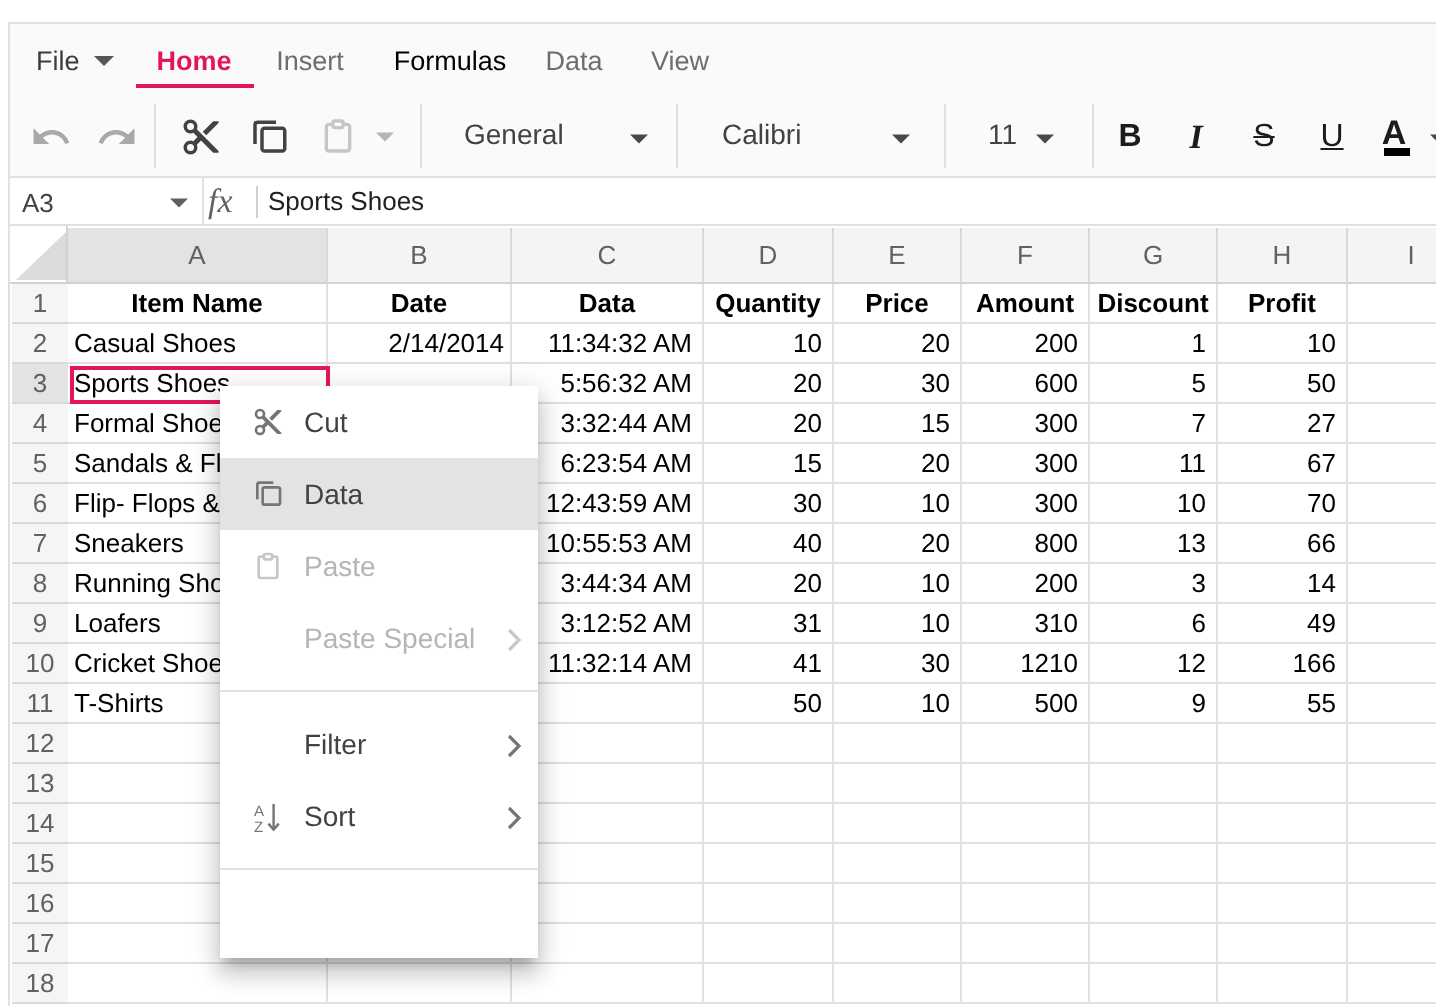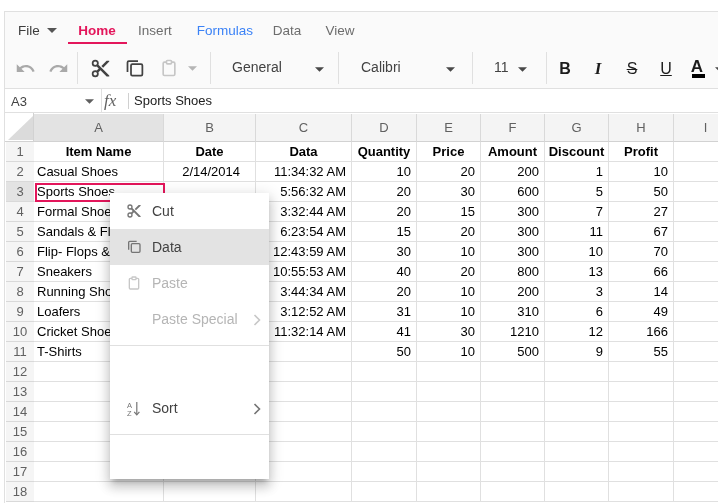--- a/index.html
+++ b/index.html
@@ -31,21 +31,21 @@
 .dis{color:#b5b5b5;}
 </style></head><body>
 <div id="comp">
 <div class="abs" style="left:0;top:0;width:714px;height:77px;background:#fafafa;"></div>
 
 <div class="tab" style="left:12px;width:46px;color:#3c3c3c;justify-content:flex-start;padding-left:1px;">File&nbsp;&nbsp;<svg width="10" height="5" viewBox="0 0 10 5">
         <path fill="#555" d="M0,0 L10,0 L5,5 Z"></path>
       </svg></div>
 <div class="tab" style="left:52px;width:80px;color:#e3165b;font-weight:bold;">Home</div>
 <div class="tab" style="left:110px;width:80px;color:#6d6d6d;">Insert</div>
-<div class="tab" style="left:180px;width:80px;color:#3b82f6;">Formulas</div>
+<div class="tab" style="left:180px;width:80px;color:#000000;">Formulas</div>
 <div class="tab" style="left:295px;width:80px;color:#6d6d6d;">View</div>
 <div class="tab" style="left:242px;width:80px;color:#6d6d6d;">Data</div>
 <div class="abs" style="left:63px;top:30px;width:59px;height:2px;background:#e3165b;"></div>
 
 <div class="icbtn" style="left:8px;top:44px;width:24px;height:24px;">
       <svg width="21" height="21" viewBox="0 0 24 24" style="">
         <path fill="#a9a9a9" d="M12.5,8C9.85,8 7.45,9 5.6,10.6L2,7V16H11L7.38,12.38C8.77,11.22 10.54,10.5 12.5,10.5C16.04,10.5 19.05,12.81 20.1,16L22.47,15.22C21.08,11.03 17.15,8 12.5,8Z"></path>
       </svg>
     </div>
 <div class="icbtn" style="left:41px;top:44px;width:24px;height:24px;">
@@ -313,21 +313,21 @@
 <div class="cell" style="left:669px;top:470px;width:64px;"></div>
 <div class="cell hd" style="left:29px;top:130px;width:130px;">Item Name</div>
 <div class="cell hd" style="left:159px;top:130px;width:92px;">Date</div>
 <div class="cell hd" style="left:251px;top:130px;width:96px;">Data</div>
 <div class="cell hd" style="left:347px;top:130px;width:65px;">Quantity</div>
 <div class="cell hd" style="left:412px;top:130px;width:64px;">Price</div>
 <div class="cell hd" style="left:476px;top:130px;width:64px;">Amount</div>
 <div class="cell hd" style="left:540px;top:130px;width:64px;">Discount</div>
 <div class="cell hd" style="left:604px;top:130px;width:65px;">Profit</div>
 <div class="cell cl" style="left:29px;top:150px;width:130px;">Casual Shoes</div>
-<div class="cell cr" style="left:159px;top:150px;width:92px;padding-right:15px;">2/14/2014</div>
+<div class="cell cr" style="left:159px;top:150px;width:92px;padding-right:3px;">2/14/2014</div>
 <div class="cell cr" style="left:251px;top:150px;width:96px;">11:34:32 AM</div>
 <div class="cell cr" style="left:347px;top:150px;width:65px;">10</div>
 <div class="cell cr" style="left:412px;top:150px;width:64px;">20</div>
 <div class="cell cr" style="left:476px;top:150px;width:64px;">200</div>
 <div class="cell cr" style="left:540px;top:150px;width:64px;">1</div>
 <div class="cell cr" style="left:604px;top:150px;width:65px;">10</div>
 <div class="cell cl" style="left:29px;top:170px;width:130px;">Sports Shoes</div>
 <div class="cell cr" style="left:251px;top:170px;width:96px;">5:56:32 AM</div>
 <div class="cell cr" style="left:347px;top:170px;width:65px;">20</div>
 <div class="cell cr" style="left:412px;top:170px;width:64px;">30</div>
@@ -427,20 +427,27 @@
       <span class="tx ">Paste</span>
     </div>
 <div class="mi dis" style="top:108px;">
       <span class="ic"></span>
       <span class="tx ">Paste Special</span>
       <span class="ar"><svg width="8" height="12" viewBox="0 0 8 12">
           <path d="M1.5,1 L6.5,6 L1.5,11" fill="none" stroke="#c7c7c7" stroke-width="1.6"></path>
         </svg></span>
     </div>
 <div class="abs" style="left:0;top:152px;width:100%;height:1px;background:#e0e0e0;"></div>
+<div class="mi " style="top:161px;">
+      <span class="ic"></span>
+      <span class="tx ">Filter</span>
+      <span class="ar"><svg width="8" height="12" viewBox="0 0 8 12">
+          <path d="M1.5,1 L6.5,6 L1.5,11" fill="none" stroke="#757575" stroke-width="1.6"></path>
+        </svg></span>
+    </div>
 <div class="mi " style="top:197px;">
       <span class="ic">
         <svg width="16" height="18" viewBox="0 0 16 18" style="margin-top:3px;">
           <text x="1" y="7" font-family="Liberation Sans" font-size="7.5" fill="#757575">A</text>
           <text x="1" y="15" font-family="Liberation Sans" font-size="7.5" fill="#757575">Z</text>
           <path d="M10.8,1 L10.8,13.2" stroke="#757575" stroke-width="1.2" fill="none"></path>
           <path d="M8.2,10.8 L10.8,13.8 L13.4,10.8" fill="none" stroke="#757575" stroke-width="1.2"></path>
         </svg>
       </span>
       <span class="tx ">Sort</span>

